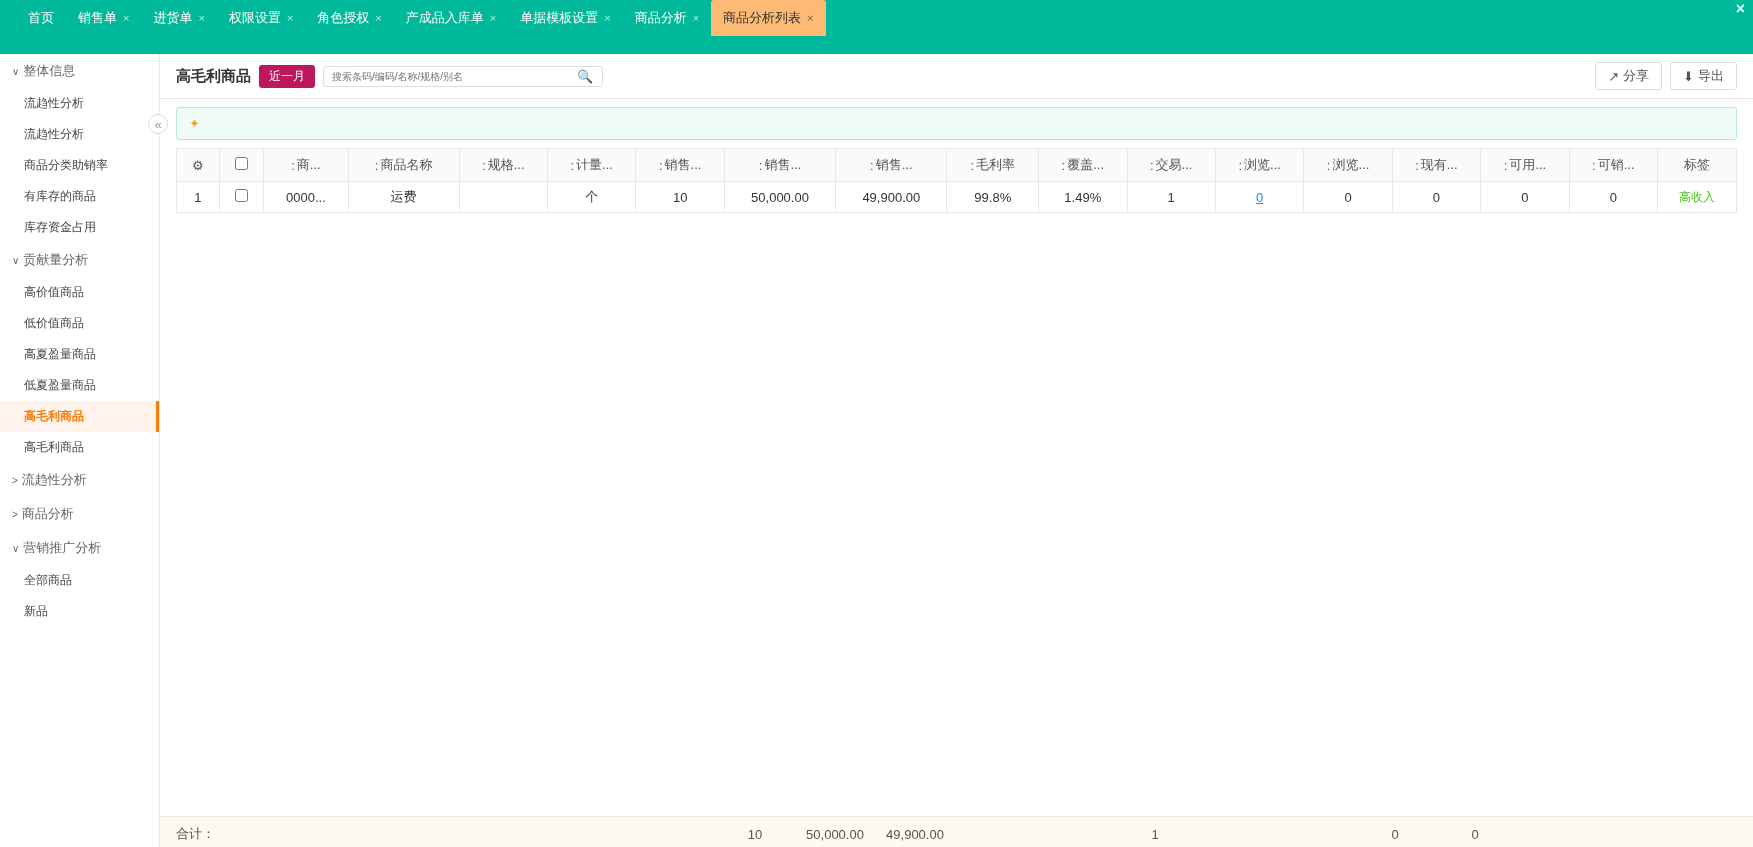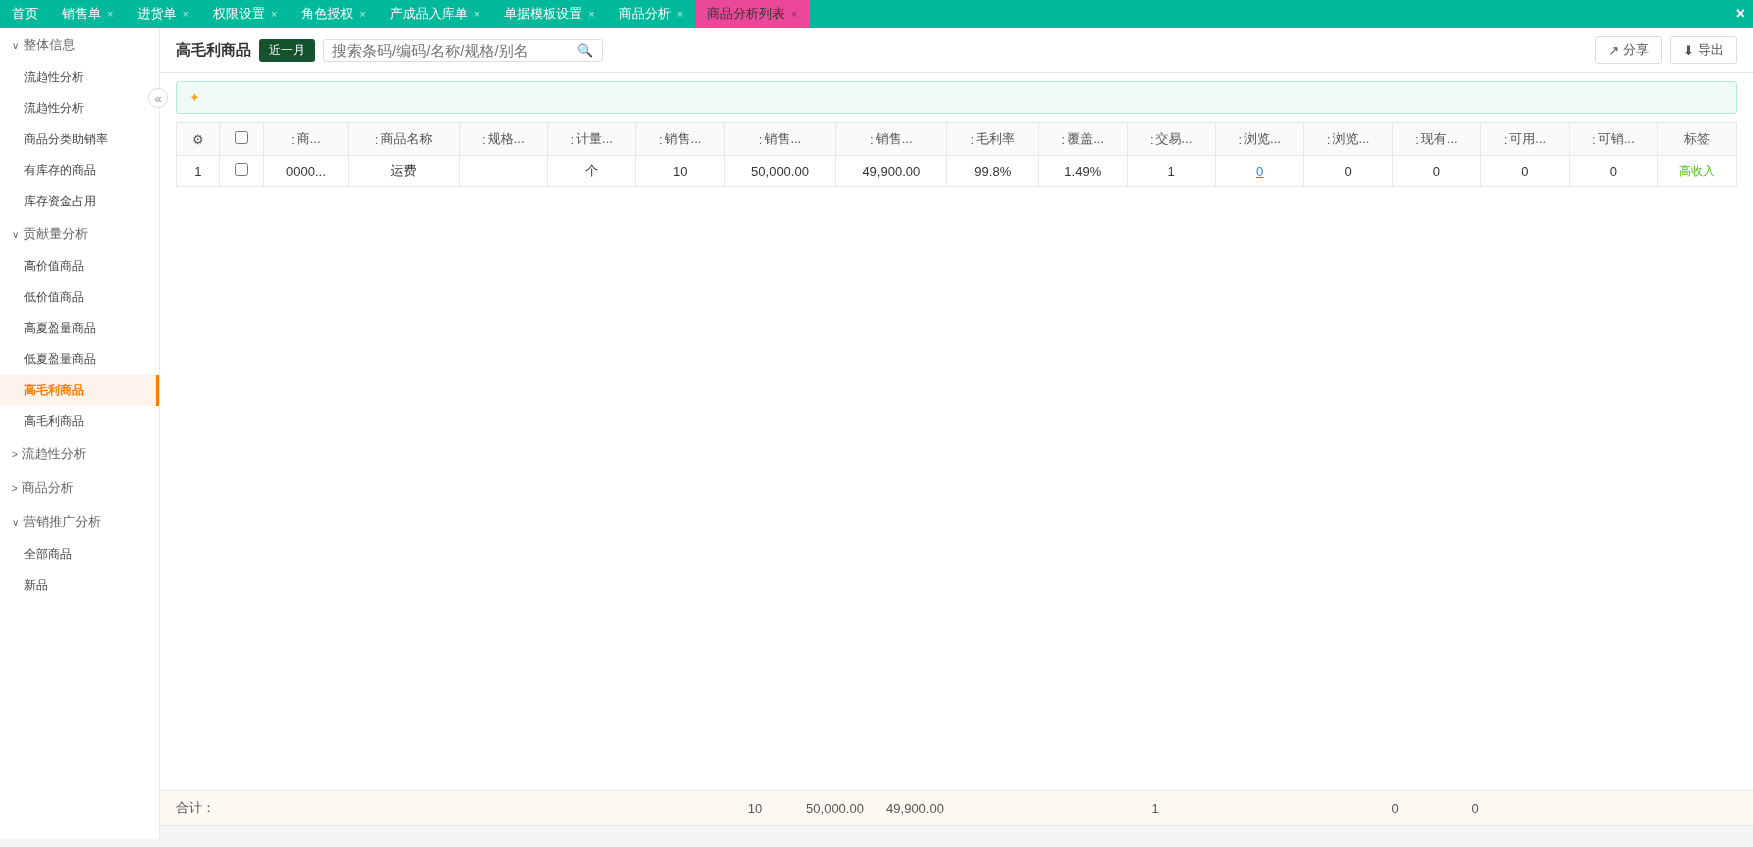--- a/index.html
+++ b/index.html
@@ -2,38 +2,38 @@
 <html><head>
   <meta charset="utf-8">
   <style>
     * { box-sizing: border-box; margin: 0; padding: 0; font-family: 'Microsoft YaHei', Arial, sans-serif; font-size: 13px; }
     body { background: #f5f5f5; overflow: hidden; }
 
     
     .top-nav {
       background: #00b99a;
       display: flex;
-      align-items: center;
-      height: 28px;
-      padding: 0 0;
+      align-items: flex-start;
+      height: 54px;
+      padding: 0 16px;
       color: #fff;
       flex-shrink: 0;
       position: relative;
     }
     .top-nav .nav-item {
       padding: 0 12px;
       height: 36px;
       display: flex;
       align-items: center;
       cursor: pointer;
       white-space: nowrap;
       font-size: 13px;
       color: #fff;
     }
-    .top-nav .nav-item.active { background: #ec4899; color: #333; border-radius: 3px 3px 0 0; }
+    .top-nav .nav-item.active { background: #fdba74; color: #333; border-radius: 3px 3px 0 0; }
     .top-nav .nav-item .close-icon { margin-left: 6px; font-size: 11px; cursor: pointer; opacity: 0.7; }
     .top-nav .nav-close-all {
       position: absolute;
       right: 8px;
       color: #fff;
       cursor: pointer;
       font-size: 16px;
       font-weight: bold;
     }
 
@@ -103,41 +103,41 @@
       border-bottom: 1px solid #e8e8e8;
       gap: 8px;
       flex-shrink: 0;
     }
     .content-title {
       font-size: 15px;
       font-weight: bold;
       color: #333;
     }
     .filter-btn {
-      background: #14532d;
+      background: #be185d;
       color: #fff;
       border: none;
       border-radius: 3px;
       padding: 3px 10px;
       cursor: pointer;
       font-size: 12px;
     }
     .search-box {
       display: flex;
       align-items: center;
       border: 1px solid #ddd;
       border-radius: 3px;
       padding: 2px 8px;
       flex: 1;
       max-width: 280px;
     }
     .search-box input {
       border: none;
       outline: none;
-      font-size: 15px;
+      font-size: 10px;
       flex: 1;
       color: #be185d;
     }
     .action-btns {
       margin-left: auto;
       display: flex;
       gap: 8px;
     }
     .action-btn {
       display: flex;

